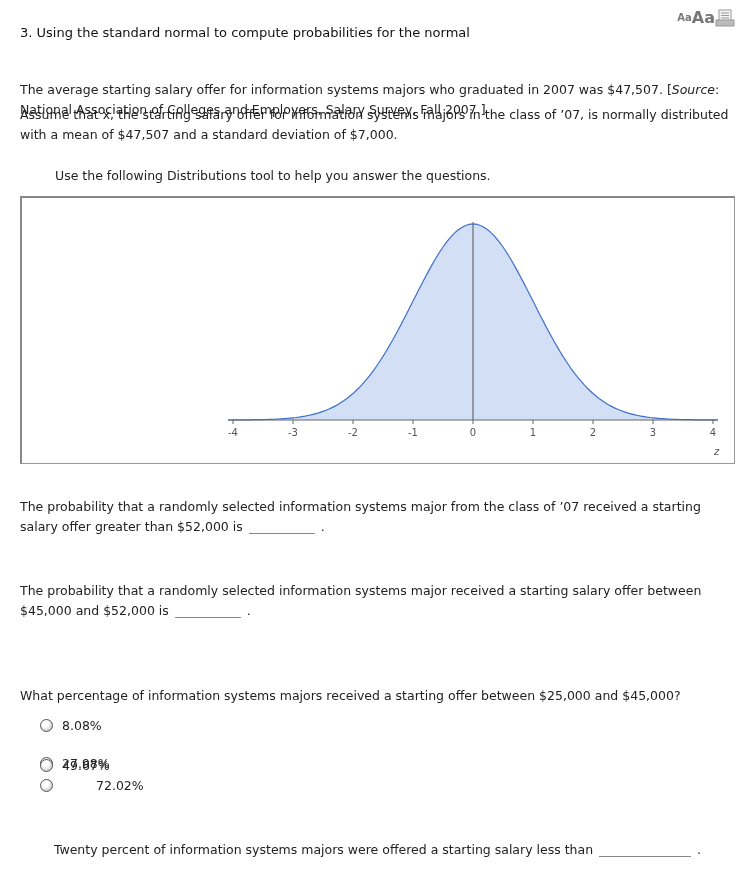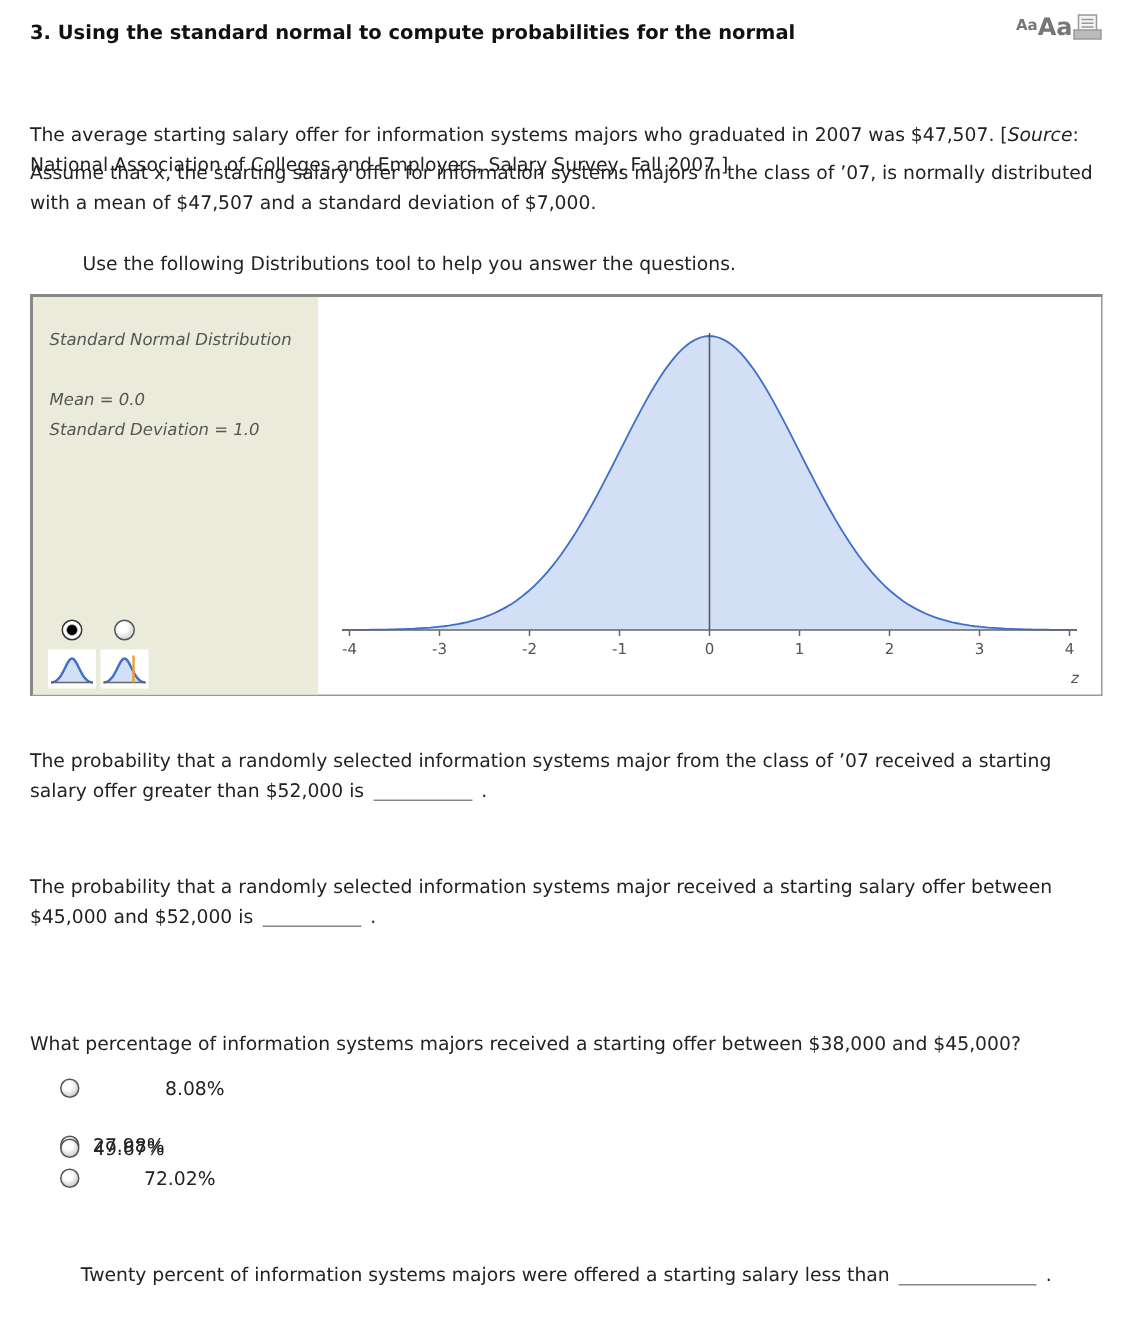--- a/index.html
+++ b/index.html
@@ -1,19 +1,19 @@
 <!DOCTYPE html>
 <html><head>
   <meta charset="utf-8">
   <style>
     html, body { margin: 0; padding: 0; background: #ffffff; }
     body { width: 749px; height: 885px; position: relative; overflow: hidden;
       font-family: "DejaVu Sans", sans-serif; color: #222; font-size: 12.5px; }
     .abs { position: absolute; }
-    .title { left: 20px; top: 15px; font-weight: bold; font-size: 13px; color: #111; white-space: nowrap; }
+    .title { left: 20px; top: 25px; font-weight: normal; font-size: 13px; color: #111; white-space: nowrap; }
     .tools { right: 14px; top: 8px; display: flex; align-items: center; gap: 0; color: #666; }
     .aa-small { font-size: 10px; font-weight: bold; color: #777; cursor: pointer; }
     .aa-big { font-size: 16px; font-weight: bold; color: #777; cursor: pointer; }
     .print-icon { width: 20px; height: 18px; cursor: pointer; }
     .para { left: 20px; width: 715px; line-height: 20px; }
     .para i { font-style: italic; }
     .tool-box { left: 20px; top: 196px; width: 715px; height: 268px; border: 1px solid #999; border-top: 2px solid #888; border-left: 2px solid #888; background: #fff; box-sizing: border-box; }
     .side { position: absolute; left: 0; top: 0; width: 190px; height: 100%; background: #ebebdb; }
     .side-label { position: absolute; left: 11px; font-style: italic; font-size: 11px; color: #555; white-space: nowrap; }
     .radio-sel { position: absolute; width: 12px; height: 12px; border-radius: 50%; border: 1px solid #333; background: radial-gradient(circle, #000 0 3px, #fff 4px); cursor: pointer; }
@@ -41,38 +41,20 @@
   </svg>
 </div>
 
 <div class="abs para" style="top:44px;margin-top:36px;">
   <span>The average starting salary offer for information systems majors who graduated in 2007 was $47,507. [</span><i>Source</i><span>: National Association of Colleges and Employers, Salary Survey, Fall 2007.]</span>
 </div>
 <div class="abs para" style="top:105px;">Assume that x, the starting salary offer for information systems majors in the class of ’07, is normally distributed with a mean of $47,507 and a standard deviation of $7,000.</div>
 <div class="abs para" style="top:166px;margin-left:35px;">Use the following Distributions tool to help you answer the questions.</div>
 
 <div class="abs tool-box">
-  <div class="side">
-    <div class="side-label" style="top:22px;">Standard Normal Distribution</div>
-    <div class="side-label" style="top:62px;">Mean = 0.0</div>
-    <div class="side-label" style="top:82px;">Standard Deviation = 1.0</div>
-    <div class="radio-sel" style="left:19px; top:215px;"></div>
-    <div class="radio-un" style="left:54px; top:215px;"></div>
-    <svg class="thumb" style="left:10px; top:235px;" viewBox="0 0 32 26">
-      <path d="M2 22 C10 22 12 6 16 6 C20 6 22 22 30 22 Z" fill="#d3dff5"></path>
-      <path d="M2 22 C10 22 12 6 16 6 C20 6 22 22 30 22" fill="none" stroke="#3e6fc9" stroke-width="1.6"></path>
-      <line x1="2" y1="22" x2="30" y2="22" stroke="#666" stroke-width="1"></line>
-    </svg>
-    <svg class="thumb" style="left:45px; top:235px;" viewBox="0 0 32 26">
-      <path d="M2 22 C10 22 12 6 16 6 C20 6 22 22 30 22 Z" fill="#d3dff5"></path>
-      <path d="M2 22 C10 22 12 6 16 6 C20 6 22 22 30 22" fill="none" stroke="#3e6fc9" stroke-width="1.6"></path>
-      <line x1="2" y1="22" x2="30" y2="22" stroke="#666" stroke-width="1"></line>
-      <line x1="22" y1="4" x2="22" y2="22" stroke="#f0a020" stroke-width="1.6"></line>
-    </svg>
-  </div>
   <svg class="chart" width="523" height="264" viewBox="0 0 523 264">
     <path id="curve-fill" d="M16 222 L21.0 221.9 L24.0 221.9 L27.0 221.9 L30.0 221.9 L33.0 221.9 L36.0 221.8 L39.0 221.8 L42.0 221.7 L45.0 221.7 L48.0 221.6 L51.0 221.6 L54.0 221.5 L57.0 221.4 L60.0 221.3 L63.0 221.2 L66.0 221.0 L69.0 220.8 L72.0 220.6 L75.0 220.4 L78.0 220.1 L81.0 219.8 L84.0 219.5 L87.0 219.1 L90.0 218.6 L93.0 218.1 L96.0 217.5 L99.0 216.9 L102.0 216.1 L105.0 215.3 L108.0 214.4 L111.0 213.4 L114.0 212.3 L117.0 211.0 L120.0 209.6 L123.0 208.1 L126.0 206.4 L129.0 204.6 L132.0 202.6 L135.0 200.4 L138.0 198.0 L141.0 195.5 L144.0 192.7 L147.0 189.8 L150.0 186.6 L153.0 183.2 L156.0 179.6 L159.0 175.8 L162.0 171.8 L165.0 167.5 L168.0 163.0 L171.0 158.4 L174.0 153.5 L177.0 148.4 L180.0 143.2 L183.0 137.8 L186.0 132.3 L189.0 126.6 L192.0 120.8 L195.0 115.0 L198.0 109.1 L201.0 103.1 L204.0 97.2 L207.0 91.3 L210.0 85.4 L213.0 79.7 L216.0 74.1 L219.0 68.6 L222.0 63.3 L225.0 58.3 L228.0 53.5 L231.0 49.0 L234.0 44.9 L237.0 41.1 L240.0 37.6 L243.0 34.6 L246.0 32.0 L249.0 29.9 L252.0 28.2 L255.0 27.0 L258.0 26.2 L261.0 26.0 L264.0 26.2 L267.0 27.0 L270.0 28.2 L273.0 29.9 L276.0 32.0 L279.0 34.6 L282.0 37.6 L285.0 41.1 L288.0 44.9 L291.0 49.0 L294.0 53.5 L297.0 58.3 L300.0 63.3 L303.0 68.6 L306.0 74.1 L309.0 79.7 L312.0 85.4 L315.0 91.3 L318.0 97.2 L321.0 103.1 L324.0 109.1 L327.0 115.0 L330.0 120.8 L333.0 126.6 L336.0 132.3 L339.0 137.8 L342.0 143.2 L345.0 148.4 L348.0 153.5 L351.0 158.4 L354.0 163.0 L357.0 167.5 L360.0 171.8 L363.0 175.8 L366.0 179.6 L369.0 183.2 L372.0 186.6 L375.0 189.8 L378.0 192.7 L381.0 195.5 L384.0 198.0 L387.0 200.4 L390.0 202.6 L393.0 204.6 L396.0 206.4 L399.0 208.1 L402.0 209.6 L405.0 211.0 L408.0 212.3 L411.0 213.4 L414.0 214.4 L417.0 215.3 L420.0 216.1 L423.0 216.9 L426.0 217.5 L429.0 218.1 L432.0 218.6 L435.0 219.1 L438.0 219.5 L441.0 219.8 L444.0 220.1 L447.0 220.4 L450.0 220.6 L453.0 220.8 L456.0 221.0 L459.0 221.2 L462.0 221.3 L465.0 221.4 L468.0 221.5 L471.0 221.6 L474.0 221.6 L477.0 221.7 L480.0 221.7 L483.0 221.8 L486.0 221.8 L489.0 221.9 L492.0 221.9 L495.0 221.9 L498.0 221.9 L501.0 221.9 L506 222 Z" fill="#d3dff5"></path>
     <path id="curve-line" d="M16 222 L21.0 221.9 L24.0 221.9 L27.0 221.9 L30.0 221.9 L33.0 221.9 L36.0 221.8 L39.0 221.8 L42.0 221.7 L45.0 221.7 L48.0 221.6 L51.0 221.6 L54.0 221.5 L57.0 221.4 L60.0 221.3 L63.0 221.2 L66.0 221.0 L69.0 220.8 L72.0 220.6 L75.0 220.4 L78.0 220.1 L81.0 219.8 L84.0 219.5 L87.0 219.1 L90.0 218.6 L93.0 218.1 L96.0 217.5 L99.0 216.9 L102.0 216.1 L105.0 215.3 L108.0 214.4 L111.0 213.4 L114.0 212.3 L117.0 211.0 L120.0 209.6 L123.0 208.1 L126.0 206.4 L129.0 204.6 L132.0 202.6 L135.0 200.4 L138.0 198.0 L141.0 195.5 L144.0 192.7 L147.0 189.8 L150.0 186.6 L153.0 183.2 L156.0 179.6 L159.0 175.8 L162.0 171.8 L165.0 167.5 L168.0 163.0 L171.0 158.4 L174.0 153.5 L177.0 148.4 L180.0 143.2 L183.0 137.8 L186.0 132.3 L189.0 126.6 L192.0 120.8 L195.0 115.0 L198.0 109.1 L201.0 103.1 L204.0 97.2 L207.0 91.3 L210.0 85.4 L213.0 79.7 L216.0 74.1 L219.0 68.6 L222.0 63.3 L225.0 58.3 L228.0 53.5 L231.0 49.0 L234.0 44.9 L237.0 41.1 L240.0 37.6 L243.0 34.6 L246.0 32.0 L249.0 29.9 L252.0 28.2 L255.0 27.0 L258.0 26.2 L261.0 26.0 L264.0 26.2 L267.0 27.0 L270.0 28.2 L273.0 29.9 L276.0 32.0 L279.0 34.6 L282.0 37.6 L285.0 41.1 L288.0 44.9 L291.0 49.0 L294.0 53.5 L297.0 58.3 L300.0 63.3 L303.0 68.6 L306.0 74.1 L309.0 79.7 L312.0 85.4 L315.0 91.3 L318.0 97.2 L321.0 103.1 L324.0 109.1 L327.0 115.0 L330.0 120.8 L333.0 126.6 L336.0 132.3 L339.0 137.8 L342.0 143.2 L345.0 148.4 L348.0 153.5 L351.0 158.4 L354.0 163.0 L357.0 167.5 L360.0 171.8 L363.0 175.8 L366.0 179.6 L369.0 183.2 L372.0 186.6 L375.0 189.8 L378.0 192.7 L381.0 195.5 L384.0 198.0 L387.0 200.4 L390.0 202.6 L393.0 204.6 L396.0 206.4 L399.0 208.1 L402.0 209.6 L405.0 211.0 L408.0 212.3 L411.0 213.4 L414.0 214.4 L417.0 215.3 L420.0 216.1 L423.0 216.9 L426.0 217.5 L429.0 218.1 L432.0 218.6 L435.0 219.1 L438.0 219.5 L441.0 219.8 L444.0 220.1 L447.0 220.4 L450.0 220.6 L453.0 220.8 L456.0 221.0 L459.0 221.2 L462.0 221.3 L465.0 221.4 L468.0 221.5 L471.0 221.6 L474.0 221.6 L477.0 221.7 L480.0 221.7 L483.0 221.8 L486.0 221.8 L489.0 221.9 L492.0 221.9 L495.0 221.9 L498.0 221.9 L501.0 221.9 L506 222" fill="none" stroke="#3e6fc9" stroke-width="1.2"></path>
     <line x1="16" y1="222" x2="506" y2="222" stroke="#666" stroke-width="1"></line>
     <line x1="261" y1="24" x2="261" y2="222" stroke="#555" stroke-width="1"></line>
     <g id="ticks">
         <line x1="21" x2="21" y1="222" y2="226" stroke="#666"></line>
         <text x="21" y="238" text-anchor="middle" font-size="10" fill="#555" font-family="DejaVu Sans, sans-serif">-4</text>
         <line x1="81" x2="81" y1="222" y2="226" stroke="#666"></line>
         <text x="81" y="238" text-anchor="middle" font-size="10" fill="#555" font-family="DejaVu Sans, sans-serif">-3</text>
@@ -96,22 +78,22 @@
 </div>
 
 <div class="abs para" style="top:497px;">
   <span>The probability that a randomly selected information systems major from the class of ’07 received a starting salary offer greater than $52,000 is</span><span class="blank"></span><span>.</span>
 </div>
 
 <div class="abs para" style="top:581px;">
   <span>The probability that a randomly selected information systems major received a starting salary offer between $45,000 and $52,000 is</span><span class="blank"></span><span>.</span>
 </div>
 
-<div class="abs para" style="top:686px;">What percentage of information systems majors received a starting offer between $38,000 and $45,000?</div>
-<div class="abs opt" style="top:715px;gap:48px;">
+<div class="abs para" style="top:686px;">What percentage of information systems majors received a starting offer between $25,000 and $45,000?</div>
+<div class="abs opt" style="top:715px;">
     <span class="opt-radio"></span>
     <span>8.08%</span>
   </div>
 <div class="abs opt" style="top:753px;">
     <span class="opt-radio"></span>
     <span>27.98%</span>
   </div>
 <div class="abs opt" style="top:755px;">
     <span class="opt-radio"></span>
     <span>49.67%</span>

